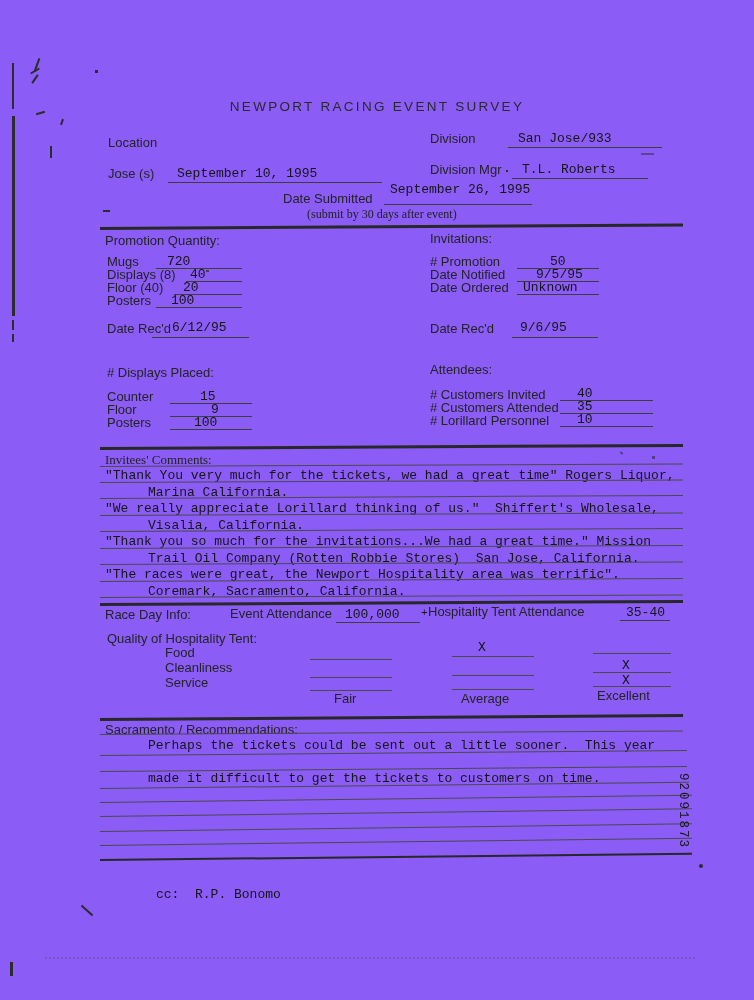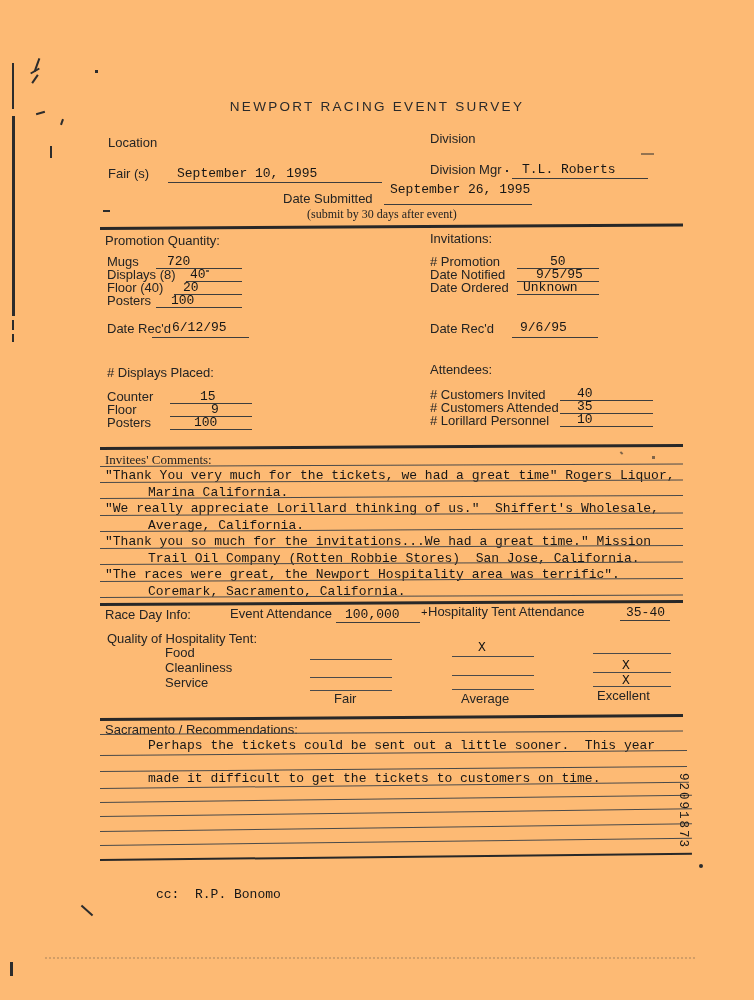--- a/index.html
+++ b/index.html
@@ -1,18 +1,18 @@
 <!DOCTYPE html>
 <html><head>
 <meta charset="utf-8">
 <style>
   html,body{margin:0;padding:0;background:#e8e8e6;}
   .page{
     position:relative;width:754px;height:1000px;margin:0 auto;
-    background:#fdba74;overflow:hidden;
+    background:#8b5cf6;overflow:hidden;
     font-family:"Liberation Sans",sans-serif;color:#1d1d1d;
   }
   .abs{position:absolute;}
   .lbl{font-family:"Liberation Sans",sans-serif;font-size:13px;color:#242424;white-space:pre;}
   .mono{font-family:"Liberation Mono","DejaVu Sans Mono",monospace;font-size:13px;color:#161616;white-space:pre;}
   .serif{font-family:"Liberation Serif",serif;font-size:12px;color:#222;}
   .title{font-size:13.5px;letter-spacing:2.3px;color:#2a2a2a;text-align:center;white-space:pre;}
   .ul{border-bottom:1.5px solid #3d3d3d;}
   .rule{position:absolute;height:0;border-bottom:1.3px solid #4a4a4a;transform-origin:left bottom;}
   .thick{position:absolute;background:#282828;transform-origin:left bottom;}
@@ -45,22 +45,25 @@
   <div class="art" style="left:652px;top:456px;width:3px;height:3px;opacity:.6;"></div>
   <div class="art" style="left:86px;top:903px;width:2px;height:15px;transform:rotate(-48deg);"></div>
   <div class="art" style="left:699px;top:864px;width:4px;height:4px;border-radius:50%;"></div>
   <div class="art" style="left:10px;top:962px;width:3px;height:14px;"></div>
   <div class="abs" style="left:45px;top:956px;width:650px;height:1px;border-bottom:2px dotted rgba(60,60,60,.22);"></div>
 
   <div class="abs title" style="left:0;top:99px;width:754px;">NEWPORT RACING EVENT SURVEY</div>
 
   <div class="abs lbl" style="left:108px;top:135px;">Location</div>
   <div class="abs lbl" style="left:430px;top:131px;">Division</div>
-
-  <div class="abs lbl" style="left:108px;top:166px;">Fair (s)</div>
+  <div class="abs ul" style="left:508px;top:128px;width:154px;height:19px;">
+    <span class="mono" style="padding-left:10px;">San Jose/933</span>
+  </div>
+
+  <div class="abs lbl" style="left:108px;top:166px;">Jose (s)</div>
   <div class="abs ul" style="left:168px;top:163px;width:214px;height:19px;">
     <span class="mono" style="padding-left:9px;">September 10, 1995</span>
   </div>
   <div class="abs lbl" style="left:430px;top:162px;">Division Mgr</div>
   <div class="abs ul" style="left:512px;top:159px;width:136px;height:19px;">
     <span class="mono" style="padding-left:10px;">T.L. Roberts</span>
   </div>
   <div class="art" style="left:506px;top:170px;width:2px;height:2px;"></div>
 
   <div class="abs mono" style="left:390px;top:182px;">September 26, 1995</div>
@@ -144,21 +147,21 @@
   <div class="thick" style="left:100px;top:447px;width:583px;height:2.6px;transform:rotate(-0.3deg);"></div>
   <div class="abs lbl" style="left:105px;top:452px;font-family:Liberation Serif, serif;">Invitees' Comments:</div>
   <div class="rule" style="left:100px;top:466px;width:583px;transform:rotate(-0.25deg);"></div>
 
   <div class="abs mono" style="left:105px;top:468px;">"Thank You very much for the tickets, we had a great time" Rogers Liquor,</div>
   <div class="rule" style="left:100px;top:482px;width:583px;transform:rotate(-0.25deg);"></div>
   <div class="abs mono" style="left:148px;top:485px;">Marina California.</div>
   <div class="rule" style="left:100px;top:498px;width:583px;transform:rotate(-0.3deg);"></div>
   <div class="abs mono" style="left:105px;top:501px;">"We really appreciate Lorillard thinking of us."  Shiffert's Wholesale,</div>
   <div class="rule" style="left:100px;top:515px;width:583px;transform:rotate(-0.25deg);"></div>
-  <div class="abs mono" style="left:148px;top:518px;">Average, California.</div>
+  <div class="abs mono" style="left:148px;top:518px;">Visalia, California.</div>
   <div class="rule" style="left:100px;top:531px;width:583px;transform:rotate(-0.3deg);"></div>
   <div class="abs mono" style="left:105px;top:534px;">"Thank you so much for the invitations...We had a great time." Mission</div>
   <div class="rule" style="left:100px;top:548px;width:583px;transform:rotate(-0.3deg);"></div>
   <div class="abs mono" style="left:148px;top:551px;">Trail Oil Company (Rotten Robbie Stores)  San Jose, California.</div>
   <div class="rule" style="left:100px;top:564px;width:583px;transform:rotate(-0.25deg);"></div>
   <div class="abs mono" style="left:105px;top:567px;">"The races were great, the Newport Hospitality area was terrific".</div>
   <div class="rule" style="left:100px;top:581px;width:583px;transform:rotate(-0.3deg);"></div>
   <div class="abs mono" style="left:148px;top:584px;">Coremark, Sacramento, California.</div>
   <div class="rule" style="left:100px;top:597px;width:583px;transform:rotate(-0.25deg);"></div>
 

